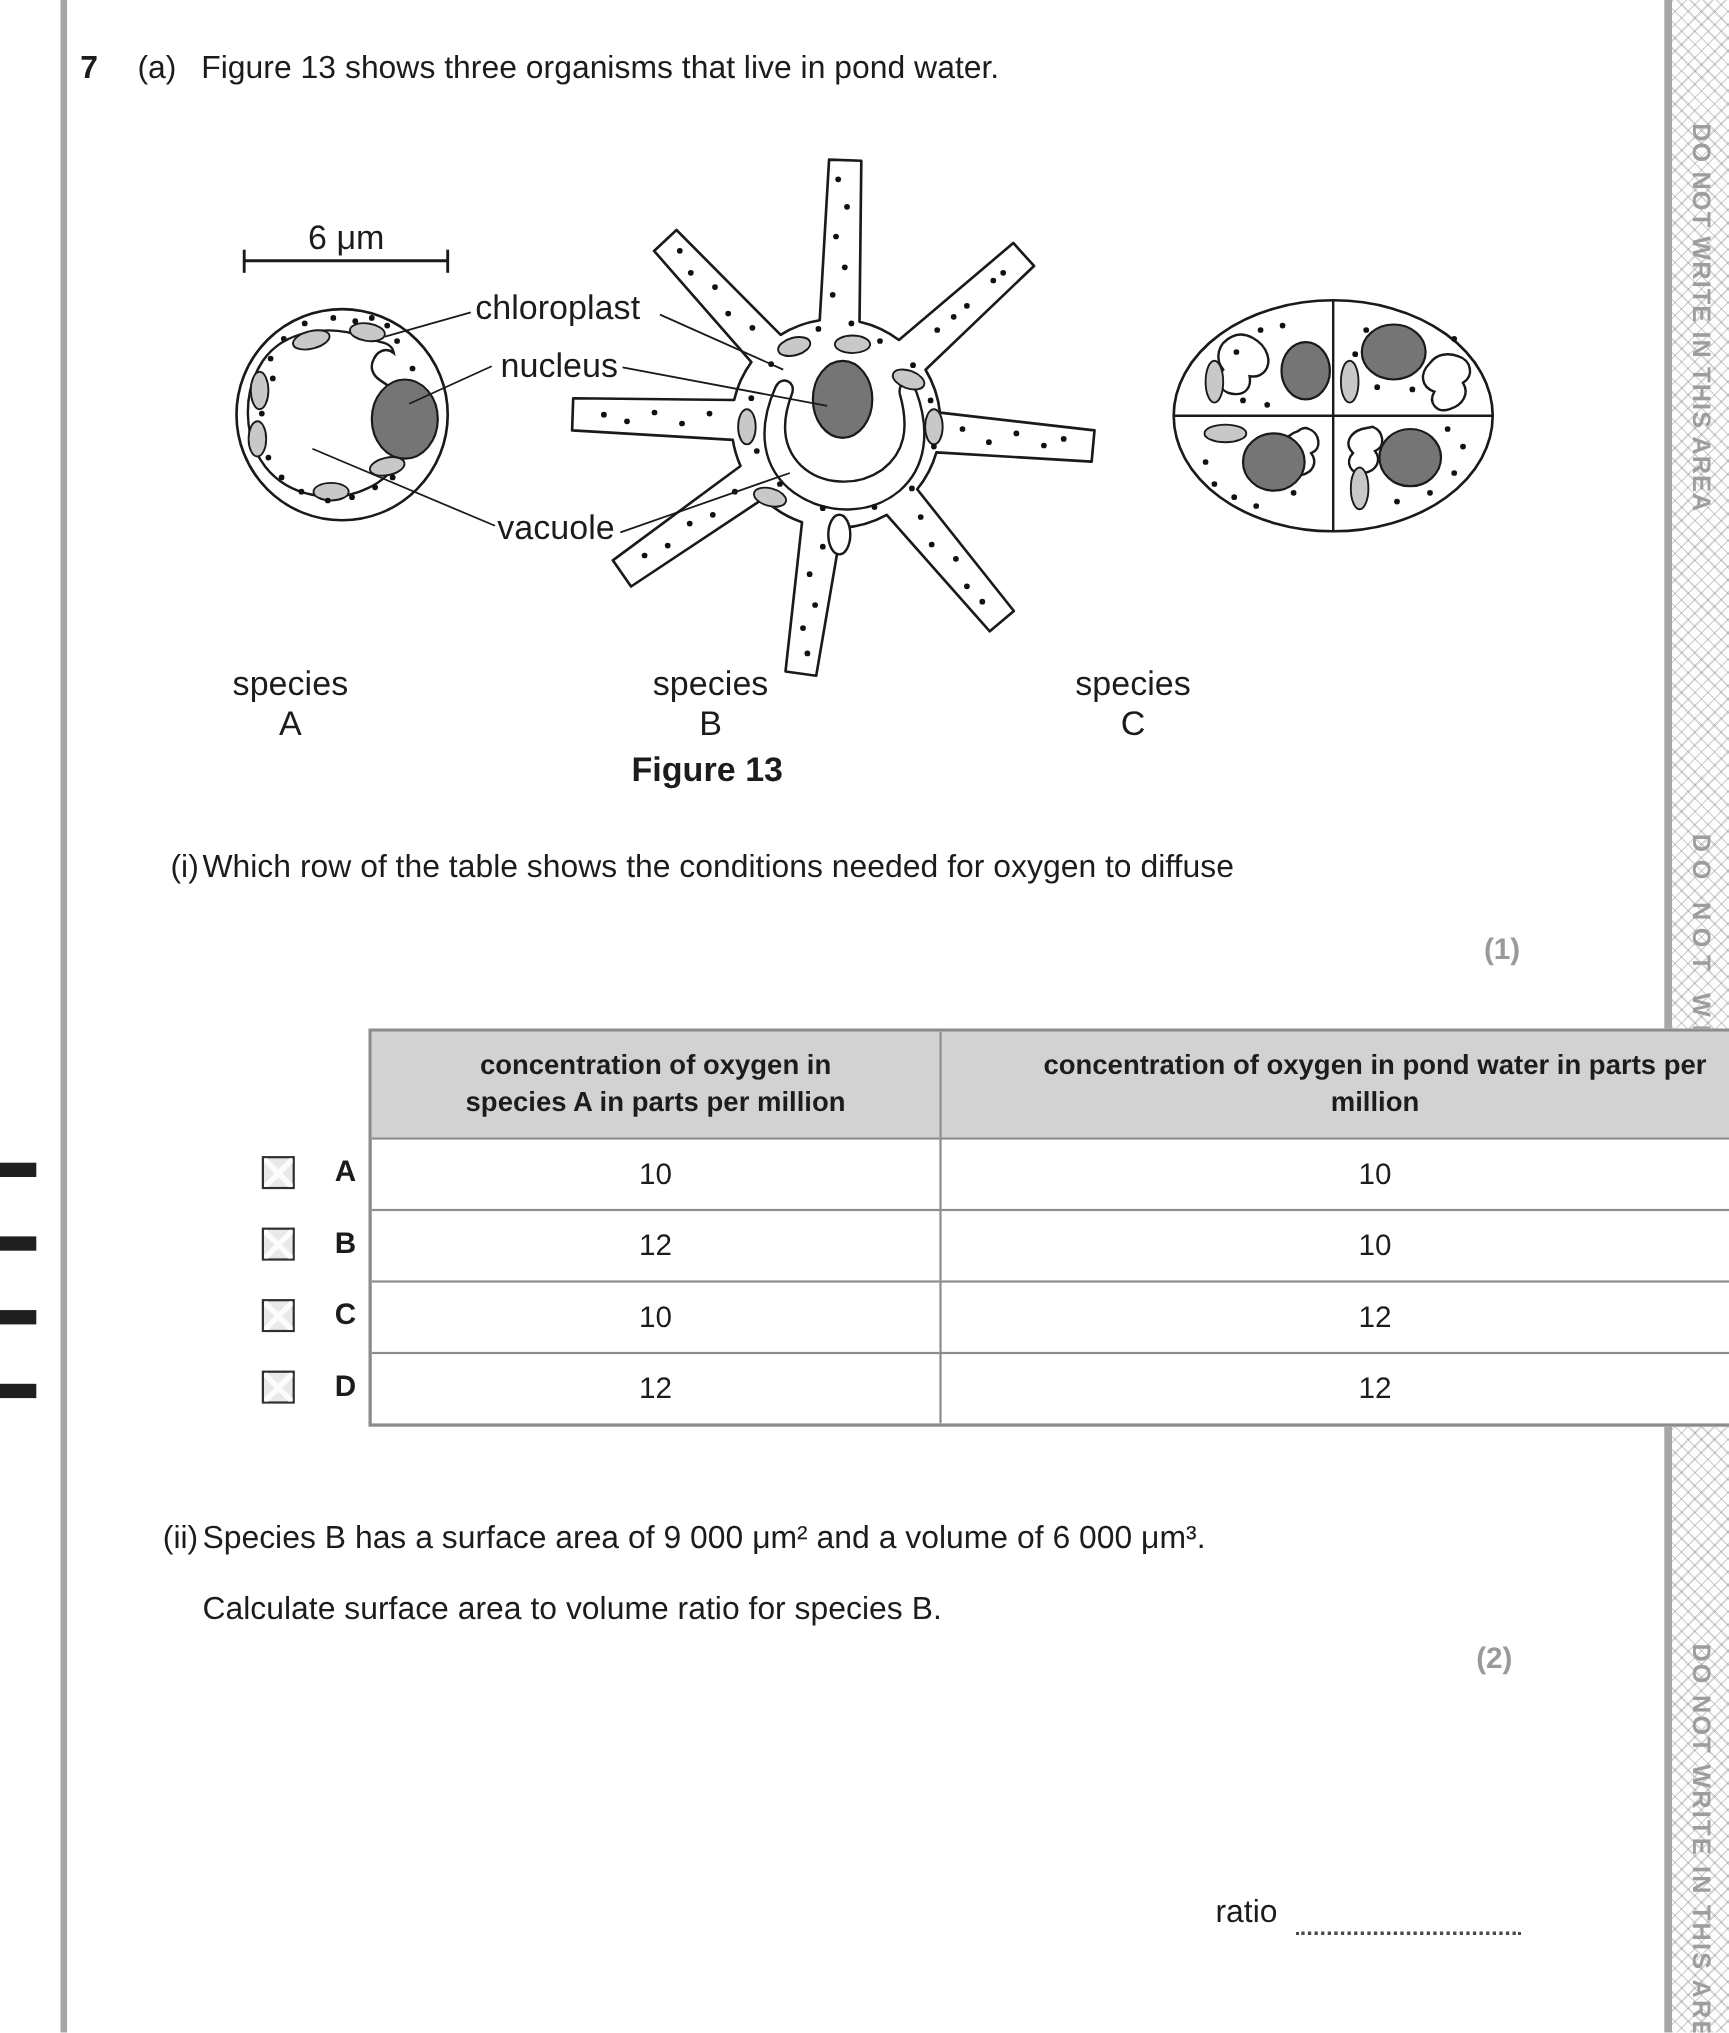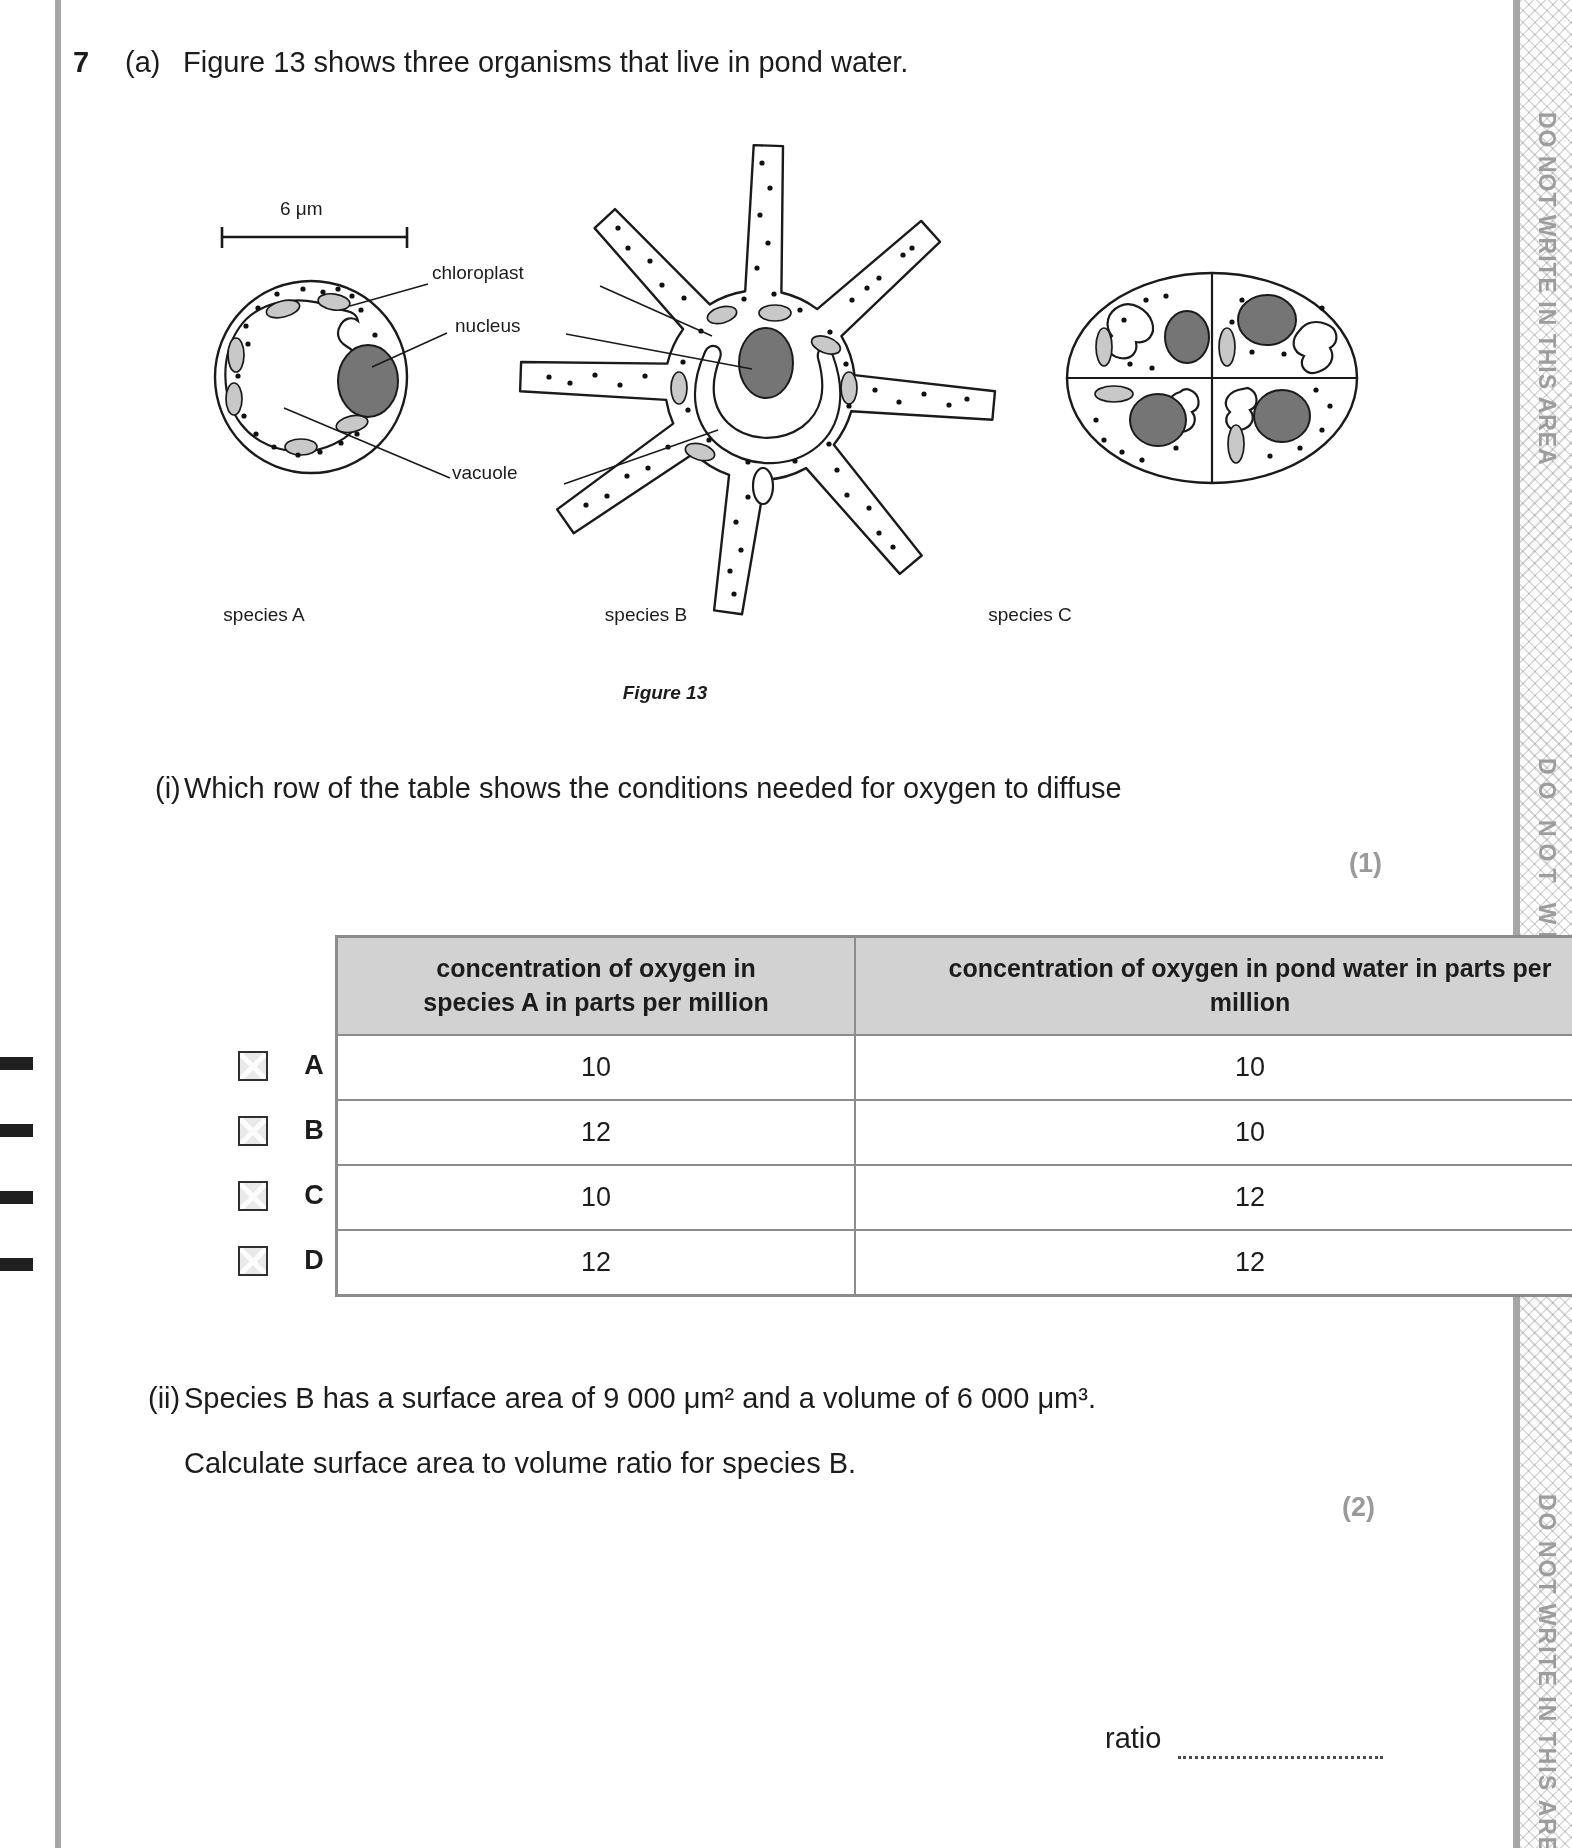--- a/index.html
+++ b/index.html
@@ -7,21 +7,21 @@
     --header_bg:#d2d2d2; --table_border:#8c8c8c; --nucleus_fill:#757575;
     --chloroplast_fill:#c8c8c8; --outline:#1a1a1a; --rule_gray:#a6a6a6;
   }
   html,body{margin:0;padding:0;background:#ffffff;}
   .page{position:relative;width:1572px;height:1848px;background:#fff;overflow:hidden;
         font-family:"Liberation Sans",sans-serif;color:var(--text);}
   .abs{position:absolute;}
   .t{font-size:29px;line-height:1.15;white-space:nowrap;}
   .bold{font-weight:bold;}
   .marks{font-size:27px;font-weight:bold;color:var(--marks_gray);text-align:right;width:110px;}
-  .figlabel{font-size:19px;}
+  .figlabel{font-size:31px;}
   .center{text-align:center;}
   
   .rule{top:0;height:1848px;background:var(--rule_gray);}
   .edge-bar{left:0;width:33px;height:13px;background:#1f1f1f;}
   .edge-pattern{left:1520px;top:0;width:52px;height:1848px;background-color:#fdfdfd;
     background-image:
       repeating-linear-gradient(45deg, rgba(0,0,0,0.14) 0 1.6px, transparent 1.6px 8.5px),
       repeating-linear-gradient(135deg, rgba(0,0,0,0.14) 0 1.6px, transparent 1.6px 8.5px);}
   .warning{left:1521px;width:52px;line-height:52px;writing-mode:vertical-rl;
     font-weight:bold;font-size:23px;color:var(--warning_gray);white-space:nowrap;}
@@ -231,21 +231,21 @@
   <span class="abs t" style="left:125px;top:46px;">(a)</span>
   <span class="abs t" style="left:183px;top:46px;">Figure 13 shows three organisms that live in pond water.</span>
 
   <span class="abs figlabel" style="left:280px;top:198px;">6 μm</span>
   <span class="abs figlabel" style="left:432px;top:262px;">chloroplast</span>
   <span class="abs figlabel" style="left:455px;top:315px;">nucleus</span>
   <span class="abs figlabel" style="left:452px;top:462px;">vacuole</span>
   <span class="abs figlabel center" style="left:199px;top:604px;width:130px;">species A</span>
   <span class="abs figlabel center" style="left:581px;top:604px;width:130px;">species B</span>
   <span class="abs figlabel center" style="left:965px;top:604px;width:130px;">species C</span>
-  <span class="abs figlabel bold center" style="left:585px;top:682px;width:160px;font-style:italic;">Figure 13</span>
+  <span class="abs figlabel bold center" style="left:563px;top:682px;width:160px;">Figure 13</span>
 
   <span class="abs t" style="left:155px;top:772px;">(i)</span>
   <span class="abs t" style="left:184px;top:772px;">Which row of the table shows the conditions needed for oxygen to diffuse</span>
   <span class="abs marks" style="left:1272px;top:848px;">(1)</span>
 
   <div class="abs checkbox" style="left:238px;top:1051px;"></div>
   <div class="abs checkbox" style="left:238px;top:1116px;"></div>
   <div class="abs checkbox" style="left:238px;top:1181px;"></div>
   <div class="abs checkbox" style="left:238px;top:1246px;"></div>
   <span class="abs optletter" style="left:297px;top:1050px;">A</span>

